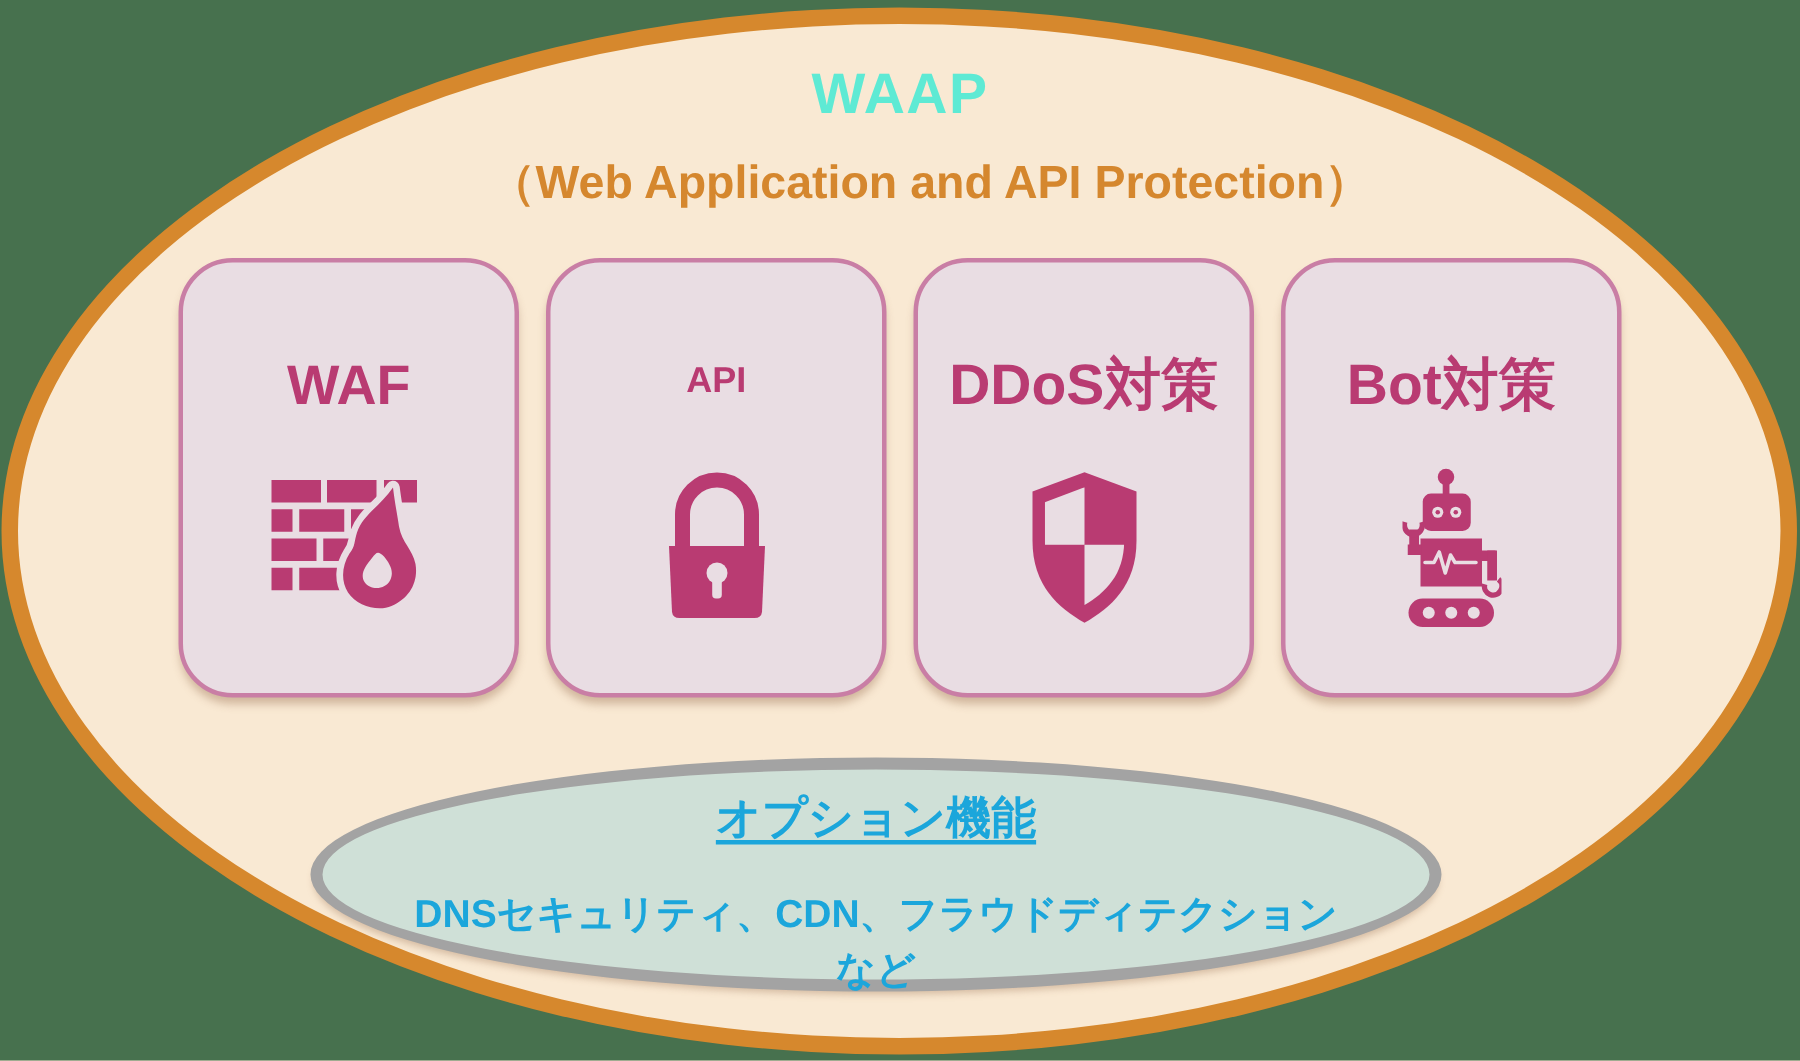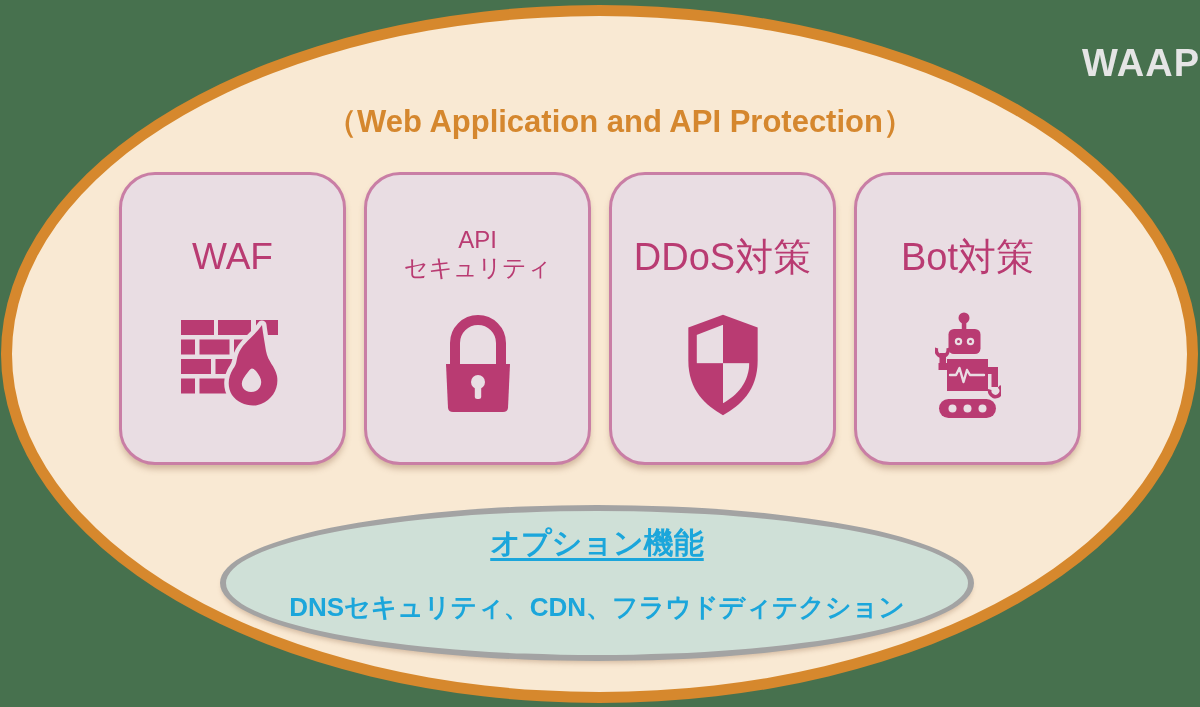--- a/index.html
+++ b/index.html
@@ -11,23 +11,23 @@
   }
   .outer-ellipse{
     position:absolute;left:1px;top:5px;width:1197px;height:698px;
     box-sizing:border-box;
     background:#F9E9D3;
     border:11px solid #D6882D;
     border-radius:50%;
   }
   .waap-title{
     position:absolute;top:42px;left:0;width:100%;
-    text-align:right;
+    text-align:center;
     font-size:38px;font-weight:bold;letter-spacing:1px;
-    color:#e5e5e5;
+    color:#5eead4;
   }
   .waap-subtitle{
     position:absolute;top:101px;left:0;width:100%;
     text-align:center;
     font-size:31px;font-weight:bold;
     color:#D5872E;
     margin-left:20px;
   }
   .cards-row{
     position:absolute;top:172px;left:0;width:100%;
@@ -37,36 +37,36 @@
     width:227px;height:293px;box-sizing:border-box;
     background:#E9DDE3;
     border:3px solid #C97EA5;
     border-radius:36px;
     box-shadow:0 5px 6px -1px rgba(160,120,90,0.45);
     display:flex;flex-direction:column;align-items:center;
   }
   .card-labels{
     margin-top:44px;height:76px;
     display:flex;flex-direction:column;justify-content:center;align-items:center;
-    color:#B93B72;font-weight:normal;line-height:1.16;text-align:center;
+    color:#B93B72;font-weight:bold;line-height:1.16;text-align:center;
   }
   .card-label-line:empty{display:none;}
   .card-0 .card-labels{font-size:37px;}
   .card-1 .card-labels{font-size:24px;margin-top:38px;height:82px;}
   .card-2 .card-labels{font-size:38px;}
   .card-3 .card-labels{font-size:38px;}
   .card-icon{
     margin-top:12px;height:116px;
     display:flex;align-items:center;justify-content:center;
   }
   .option-bubble{
-    position:absolute;left:220px;top:505px;width:754px;height:156px;
+    position:absolute;left:207px;top:505px;width:754px;height:156px;
     box-sizing:border-box;
     background:#CFE0D7;
-    border:6px solid #a3a3a3;
+    border:8px solid #a3a3a3;
     border-radius:50%;
     box-shadow:0 4px 5px -2px rgba(160,120,90,0.4);
     text-align:center;
     color:#1BA6DB;font-weight:bold;
   }
   .option-title{
     margin-top:12px;font-size:30px;
     text-decoration:underline;
     text-decoration-thickness:3px;
     text-underline-offset:5px;
@@ -107,21 +107,20 @@
         <path d="M82,6 C74,18 62,24 58,36 C56,42 57,45 53,50 C48,58 47,68 52,76 C58,85 72,89 81,85 C93,80 99,69 97,57 C95,47 88,43 86,32 C85,25 83,15 82,6 Z" fill="#E9DDE3" stroke="#E9DDE3" stroke-width="9" stroke-linejoin="round"></path>
         <path fill-rule="evenodd" fill="#B93B72" d="M82,6 C74,18 62,24 58,36 C56,42 57,45 53,50 C48,58 47,68 52,76 C58,85 72,89 81,85 C93,80 99,69 97,57 C95,47 88,43 86,32 C85,25 83,15 82,6 Z
                  M76,52 C80,57 83,62 80,68 C77,74 67,75 63,69 C60,64 63,59 68,53 C71,49 72,48 76,52 Z"></path>
       </svg>
     </div>
   </div>
 
   <div class="card card-1">
     <div class="card-labels">
       <span class="card-label-line">API</span>
-      <span class="card-label-line">セキュリティ</span>
     </div>
     <div class="card-icon">
       <svg width="72" height="102" viewBox="0 0 72 102">
         <path d="M13,52 V29 a23,23 0 0 1 46,0 V52" fill="none" stroke="#B93B72" stroke-width="10"></path>
         <path d="M4,50 H68 L66,94 q-0.5,4 -5,4 H11 q-4.5,0 -5,-4 Z" fill="#B93B72"></path>
         <circle cx="36" cy="68" r="7" fill="#E9DDE3"></circle>
         <rect x="32.8" y="71" width="6.4" height="14" rx="2.5" fill="#E9DDE3"></rect>
       </svg>
     </div>
   </div>
@@ -177,13 +176,14 @@
         <circle cx="47.5" cy="96.5" r="4" fill="#E9DDE3"></circle>
       </svg>
     </div>
   </div>
 
 </div>
 
 <div class="option-bubble">
   <div class="option-title">オプション機能</div>
   <div class="option-items">DNSセキュリティ、CDN、フラウドディテクション</div>
+  <div class="option-suffix">など</div>
 </div>
 
 </body></html>

